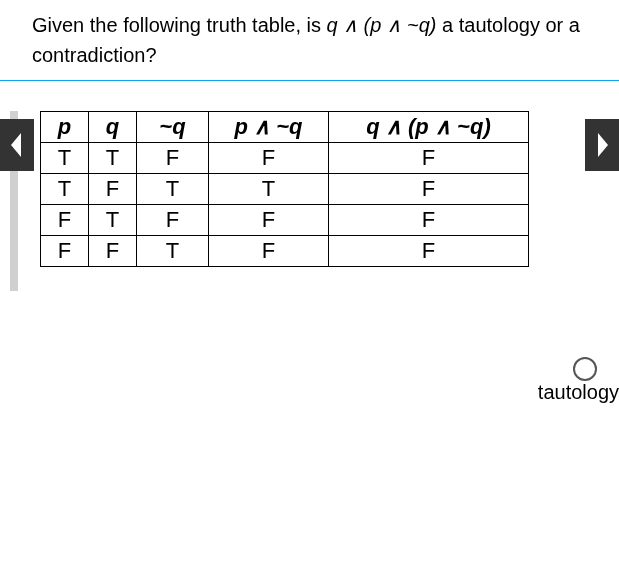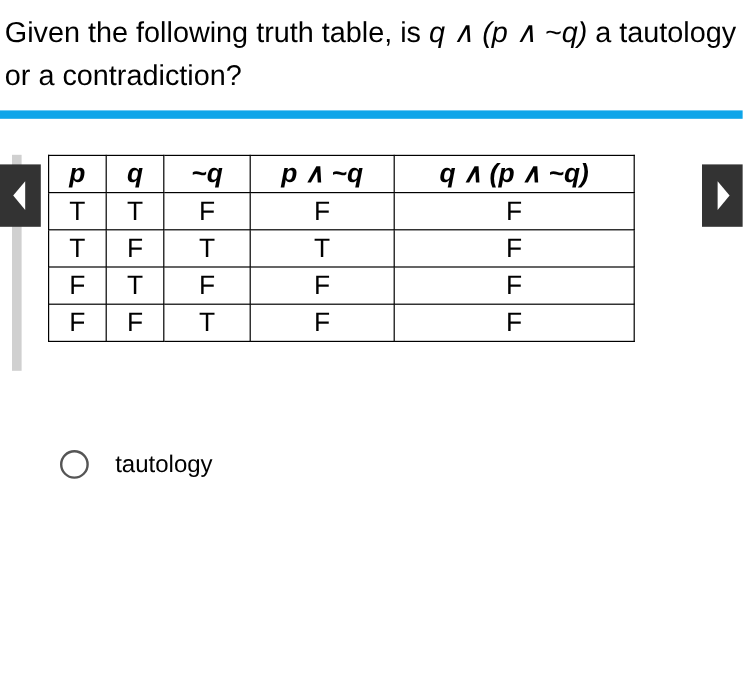--- a/index.html
+++ b/index.html
@@ -8,24 +8,24 @@
       box-sizing: border-box;
     }
     body {
       font-family: Arial, sans-serif;
       background: #fff;
       width: 619px;
       height: 568px;
       position: relative;
     }
     .question-text {
-      font-size: 24px;
-      padding: 10px 4px;
+      font-size: 20px;
+      padding: 10px 32px;
       line-height: 1.5;
-      border-bottom: 7px solid #0ea5e9;
+      border-bottom: 1px solid #0ea5e9;
     }
     .expr {
       font-style: italic;
     }
     .content-area {
       position: relative;
       padding-top: 30px;
     }
     .scroll-indicator {
       position: absolute;
@@ -87,20 +87,21 @@
     }
     .options {
       margin-top: 90px;
       margin-left: 50px;
     }
     .option-row {
       display: flex;
       align-items: flex-end;
       margin-bottom: 30px;
       cursor: pointer;
+      flex-direction: column;
     }
     .radio-circle {
       width: 24px;
       height: 24px;
       border: 2px solid #555;
       border-radius: 50%;
       margin-right: 22px;
       flex-shrink: 0;
     }
     .option-label {

